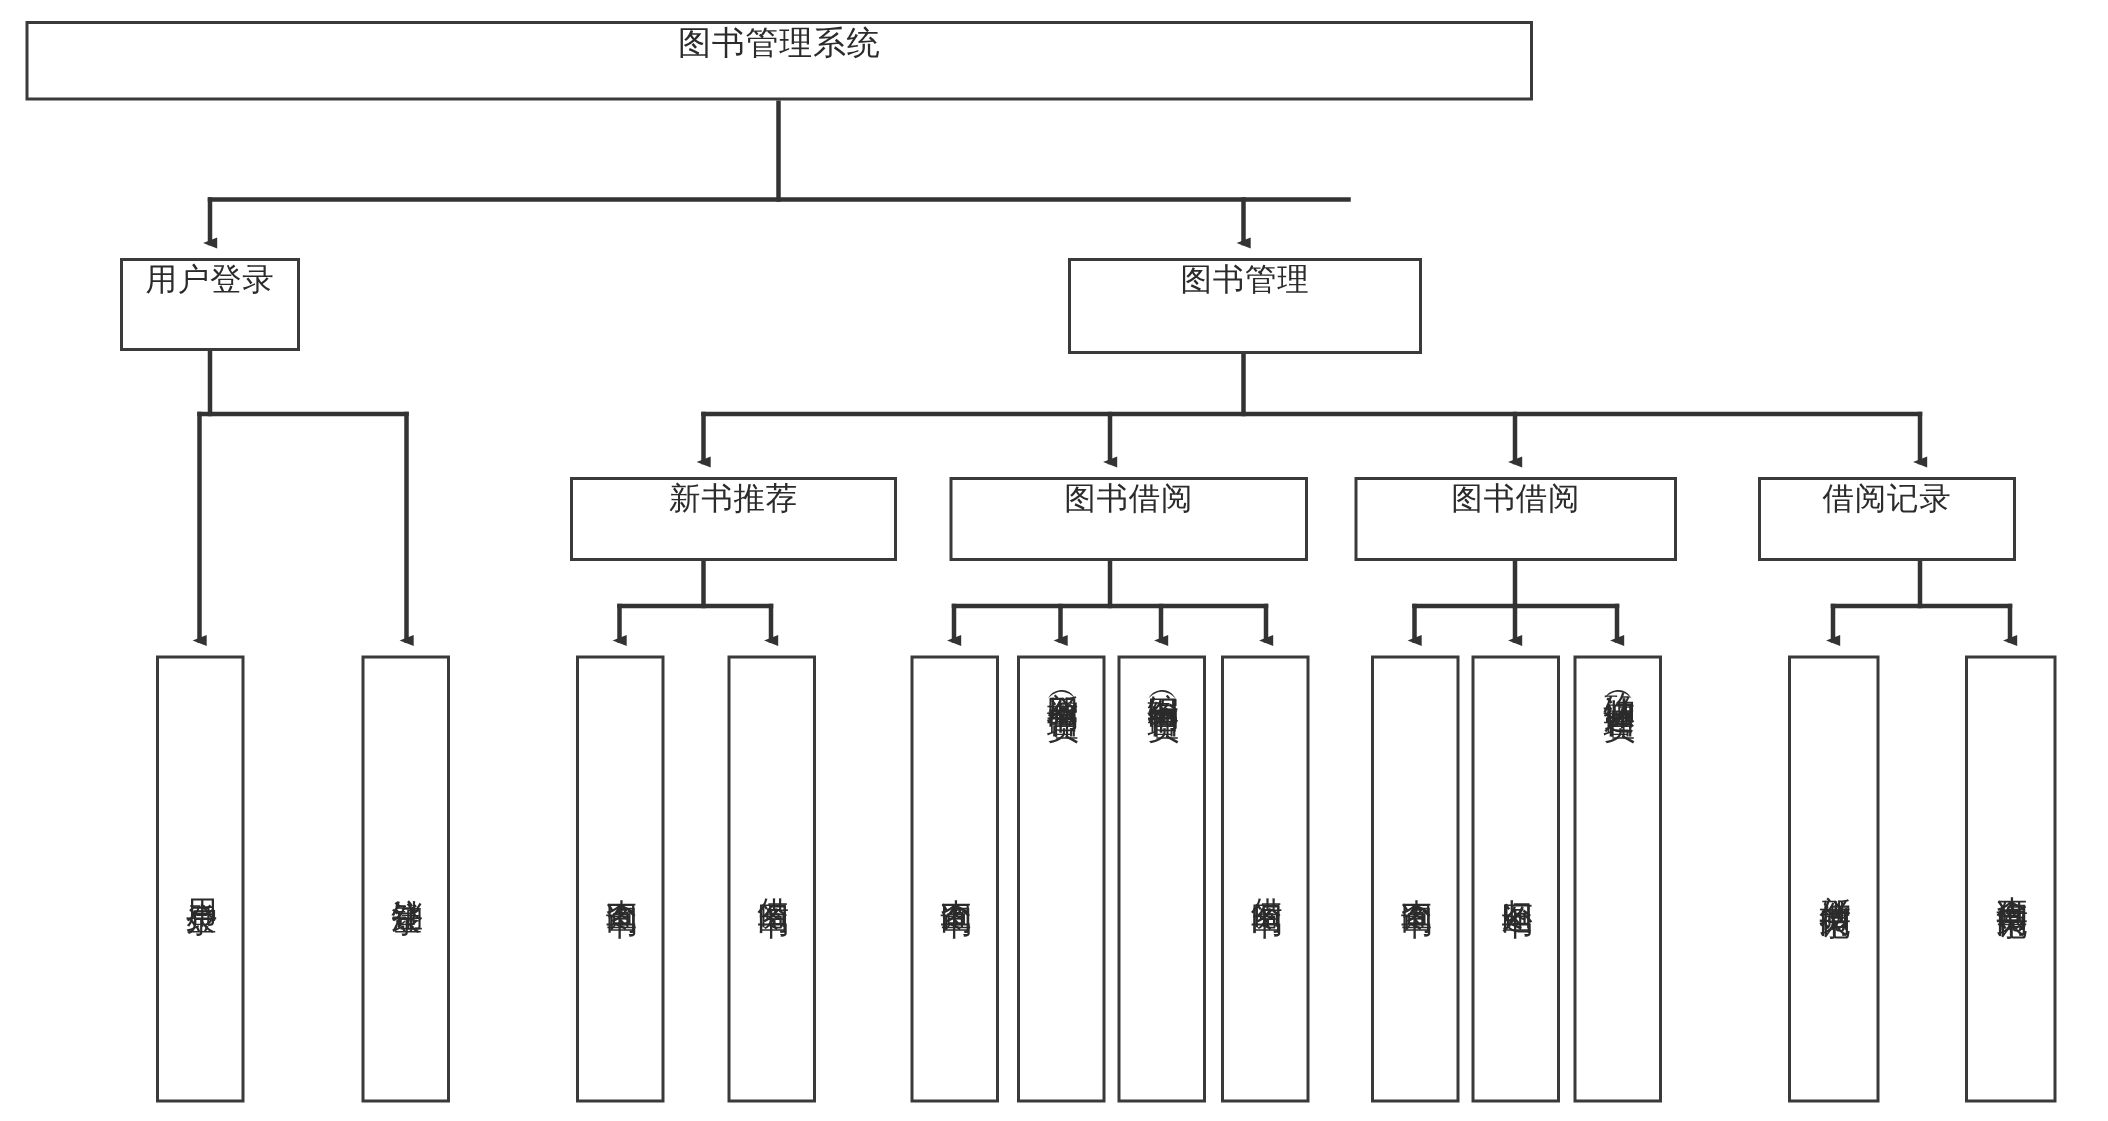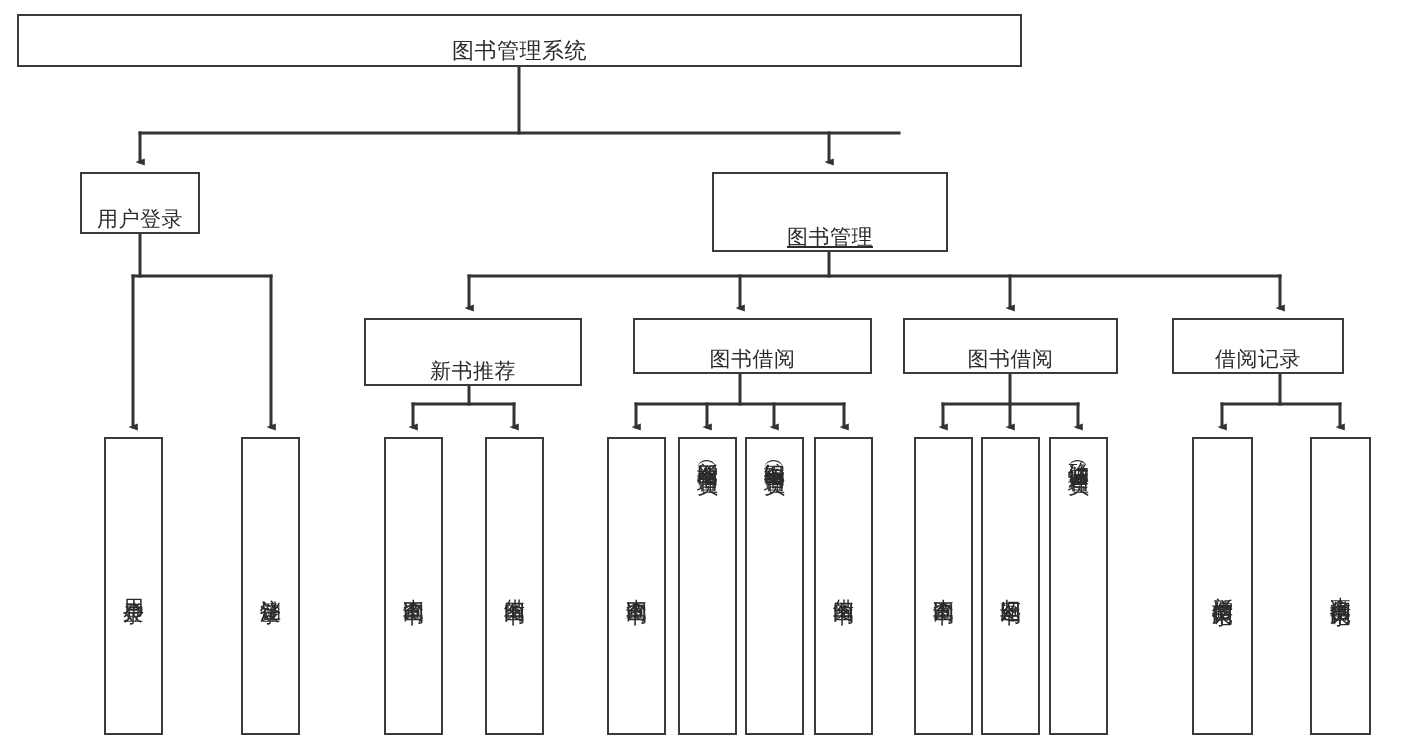--- a/index.html
+++ b/index.html
@@ -25,21 +25,21 @@
     width: 1405px;
     height: 747px;
     pointer-events: none;
   }
   .node {
     position: absolute;
     box-sizing: border-box;
     background: #ffffff;
     border: 2px solid #3a3a3a;
     display: flex;
-    align-items: flex-end;
+    align-items: flex-start;
     justify-content: center;
     color: #2b2b2b;
     z-index: 2;
   }
   .node-label {
     display: block;
     text-align: center;
     line-height: 1.22;
     letter-spacing: 0.5px;
     white-space: nowrap;
@@ -134,25 +134,25 @@
     </g>
   </svg>
 
   <div class="node horiz root" style="left:17px; top:14px; width:1005px; height:53px;">
     <span class="node-label">图书管理系统</span>
   </div>
 
   <div class="node horiz" style="left:80px; top:172px; width:120px; height:62px;">
     <span class="node-label">用户登录</span>
   </div>
-  <div class="node horiz" style="left:712px; top:172px; width:236px; height:80px;text-decoration:underline;">
+  <div class="node horiz" style="left:712px; top:172px; width:236px; height:64px;">
     <span class="node-label">图书管理</span>
   </div>
 
-  <div class="node horiz" style="left:364px; top:318px; width:218px; height:68px;">
+  <div class="node horiz" style="left:380px; top:318px; width:218px; height:56px;">
     <span class="node-label">新书推荐</span>
   </div>
   <div class="node horiz" style="left:633px; top:318px; width:239px; height:56px;">
     <span class="node-label">图书借阅</span>
   </div>
   <div class="node horiz" style="left:903px; top:318px; width:215px; height:56px;">
     <span class="node-label">图书借阅</span>
   </div>
   <div class="node horiz" style="left:1172px; top:318px; width:172px; height:56px;">
     <span class="node-label">借阅记录</span>

